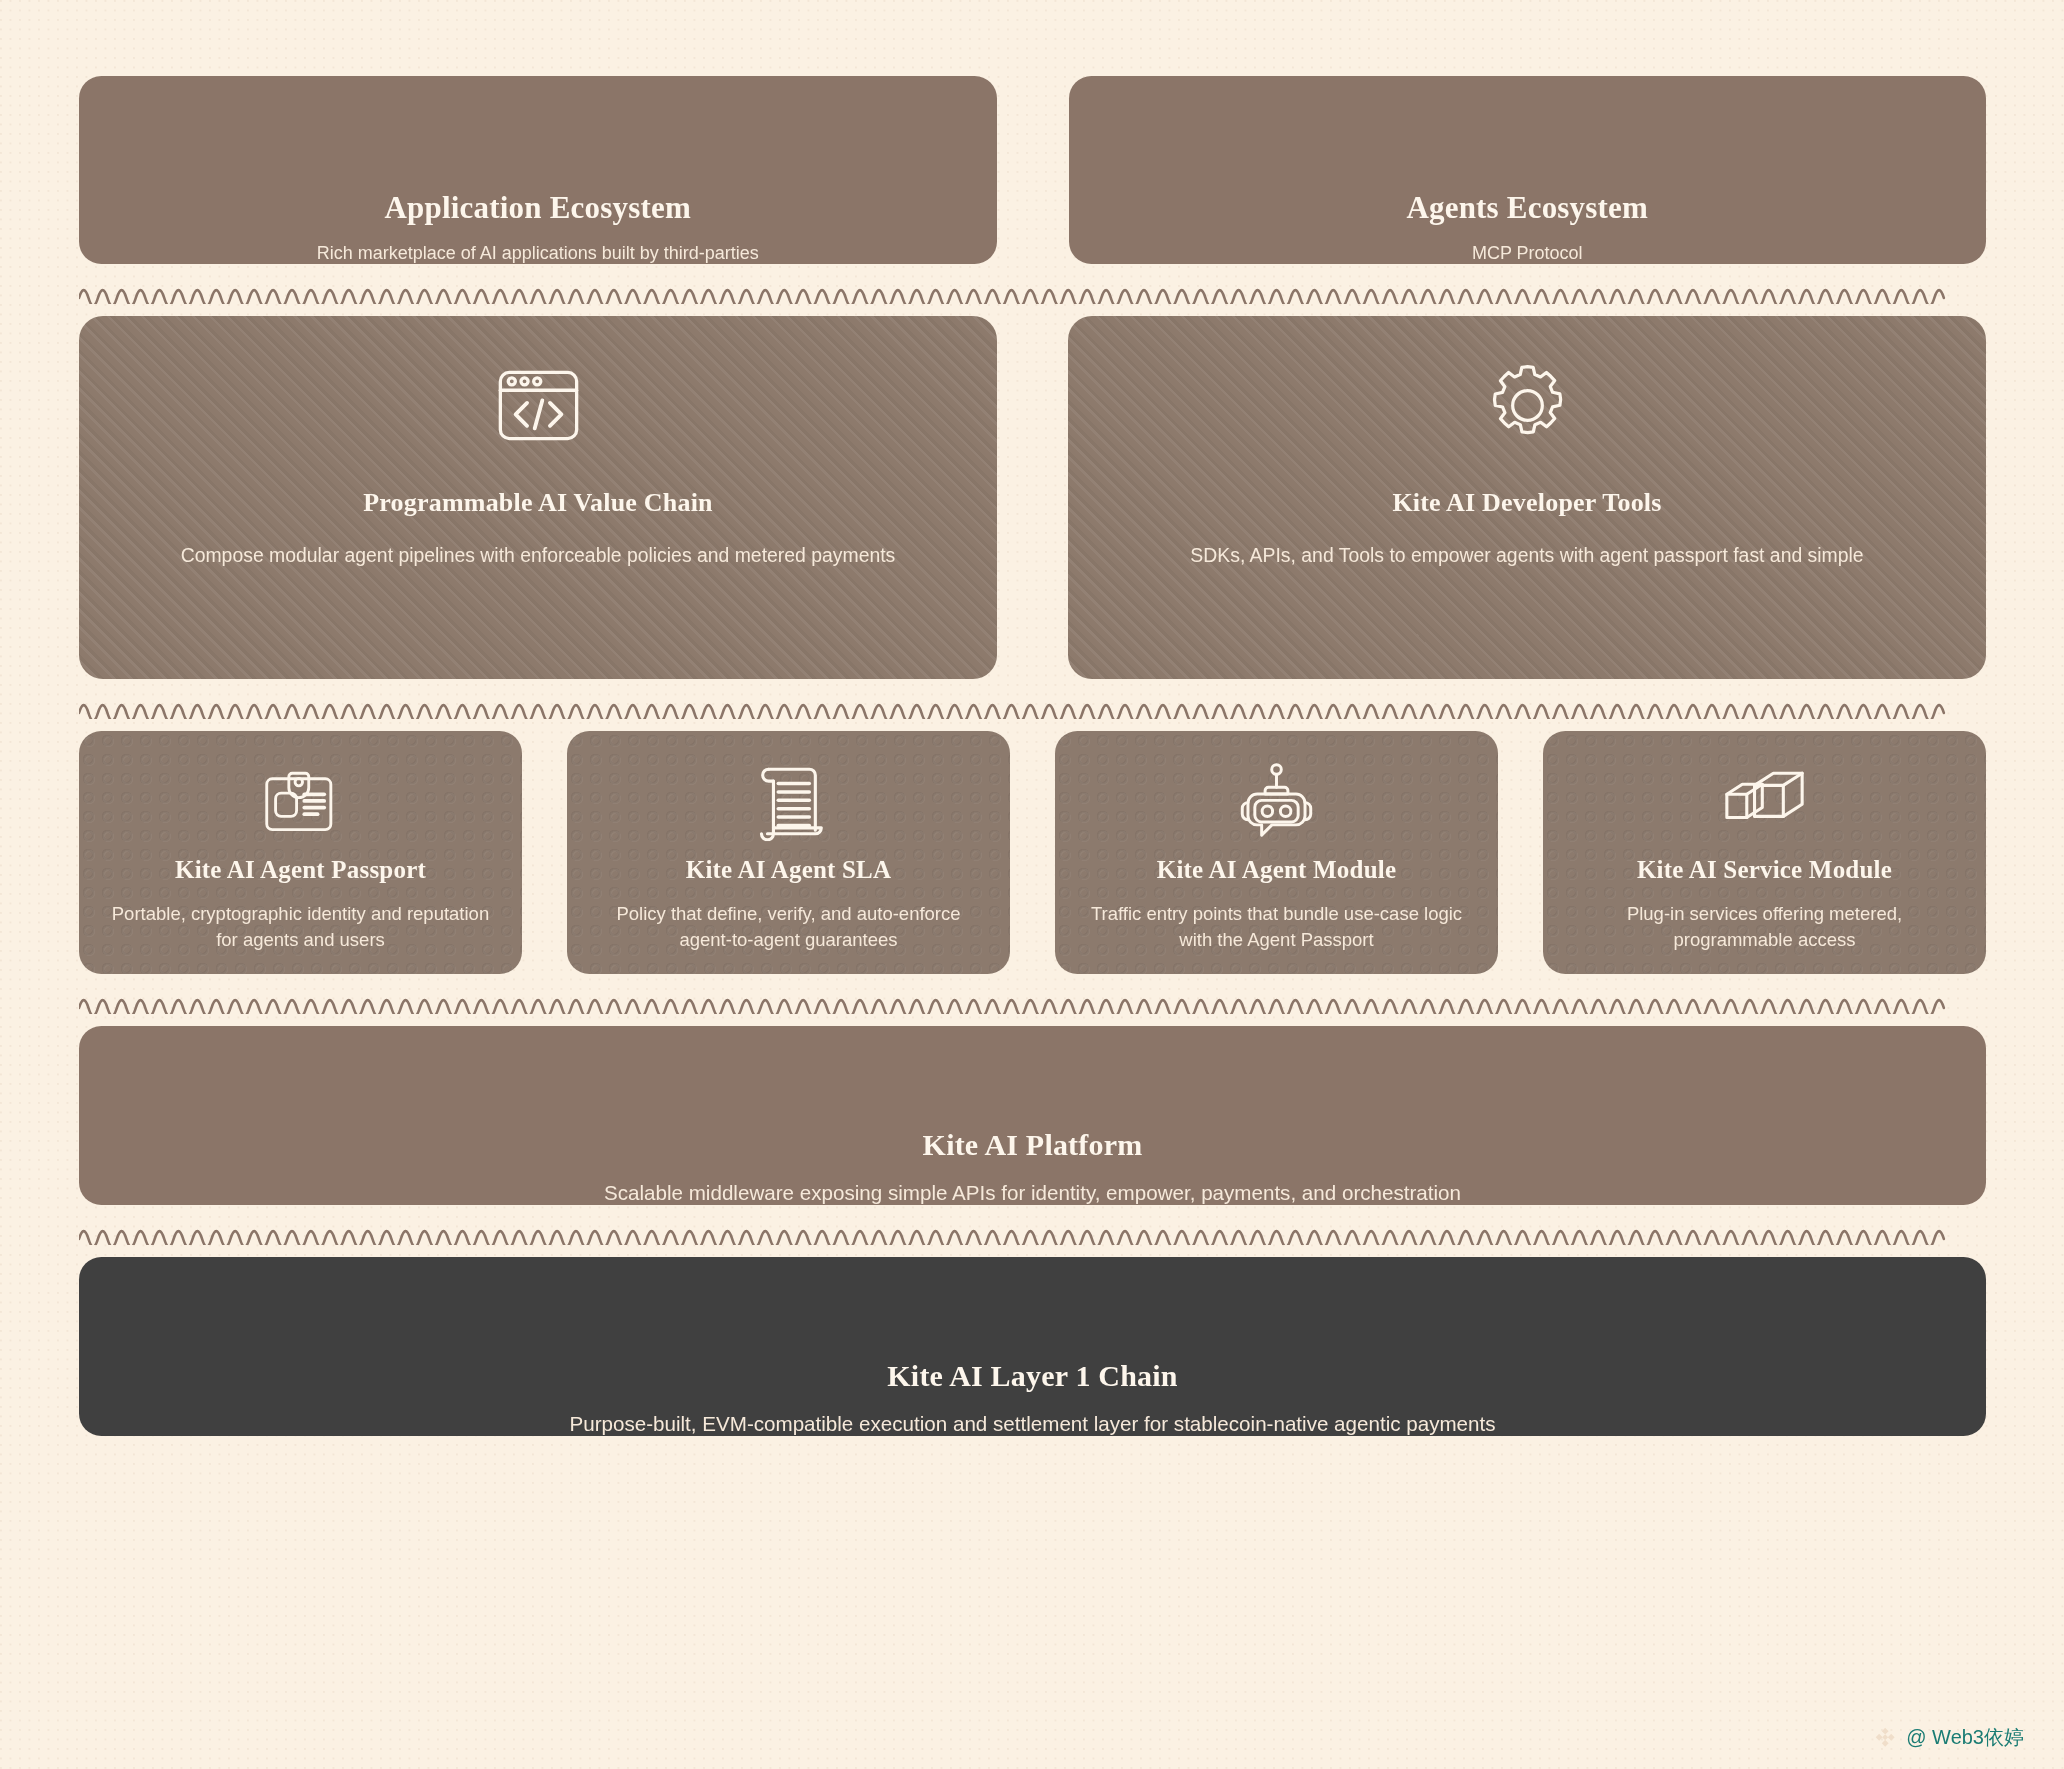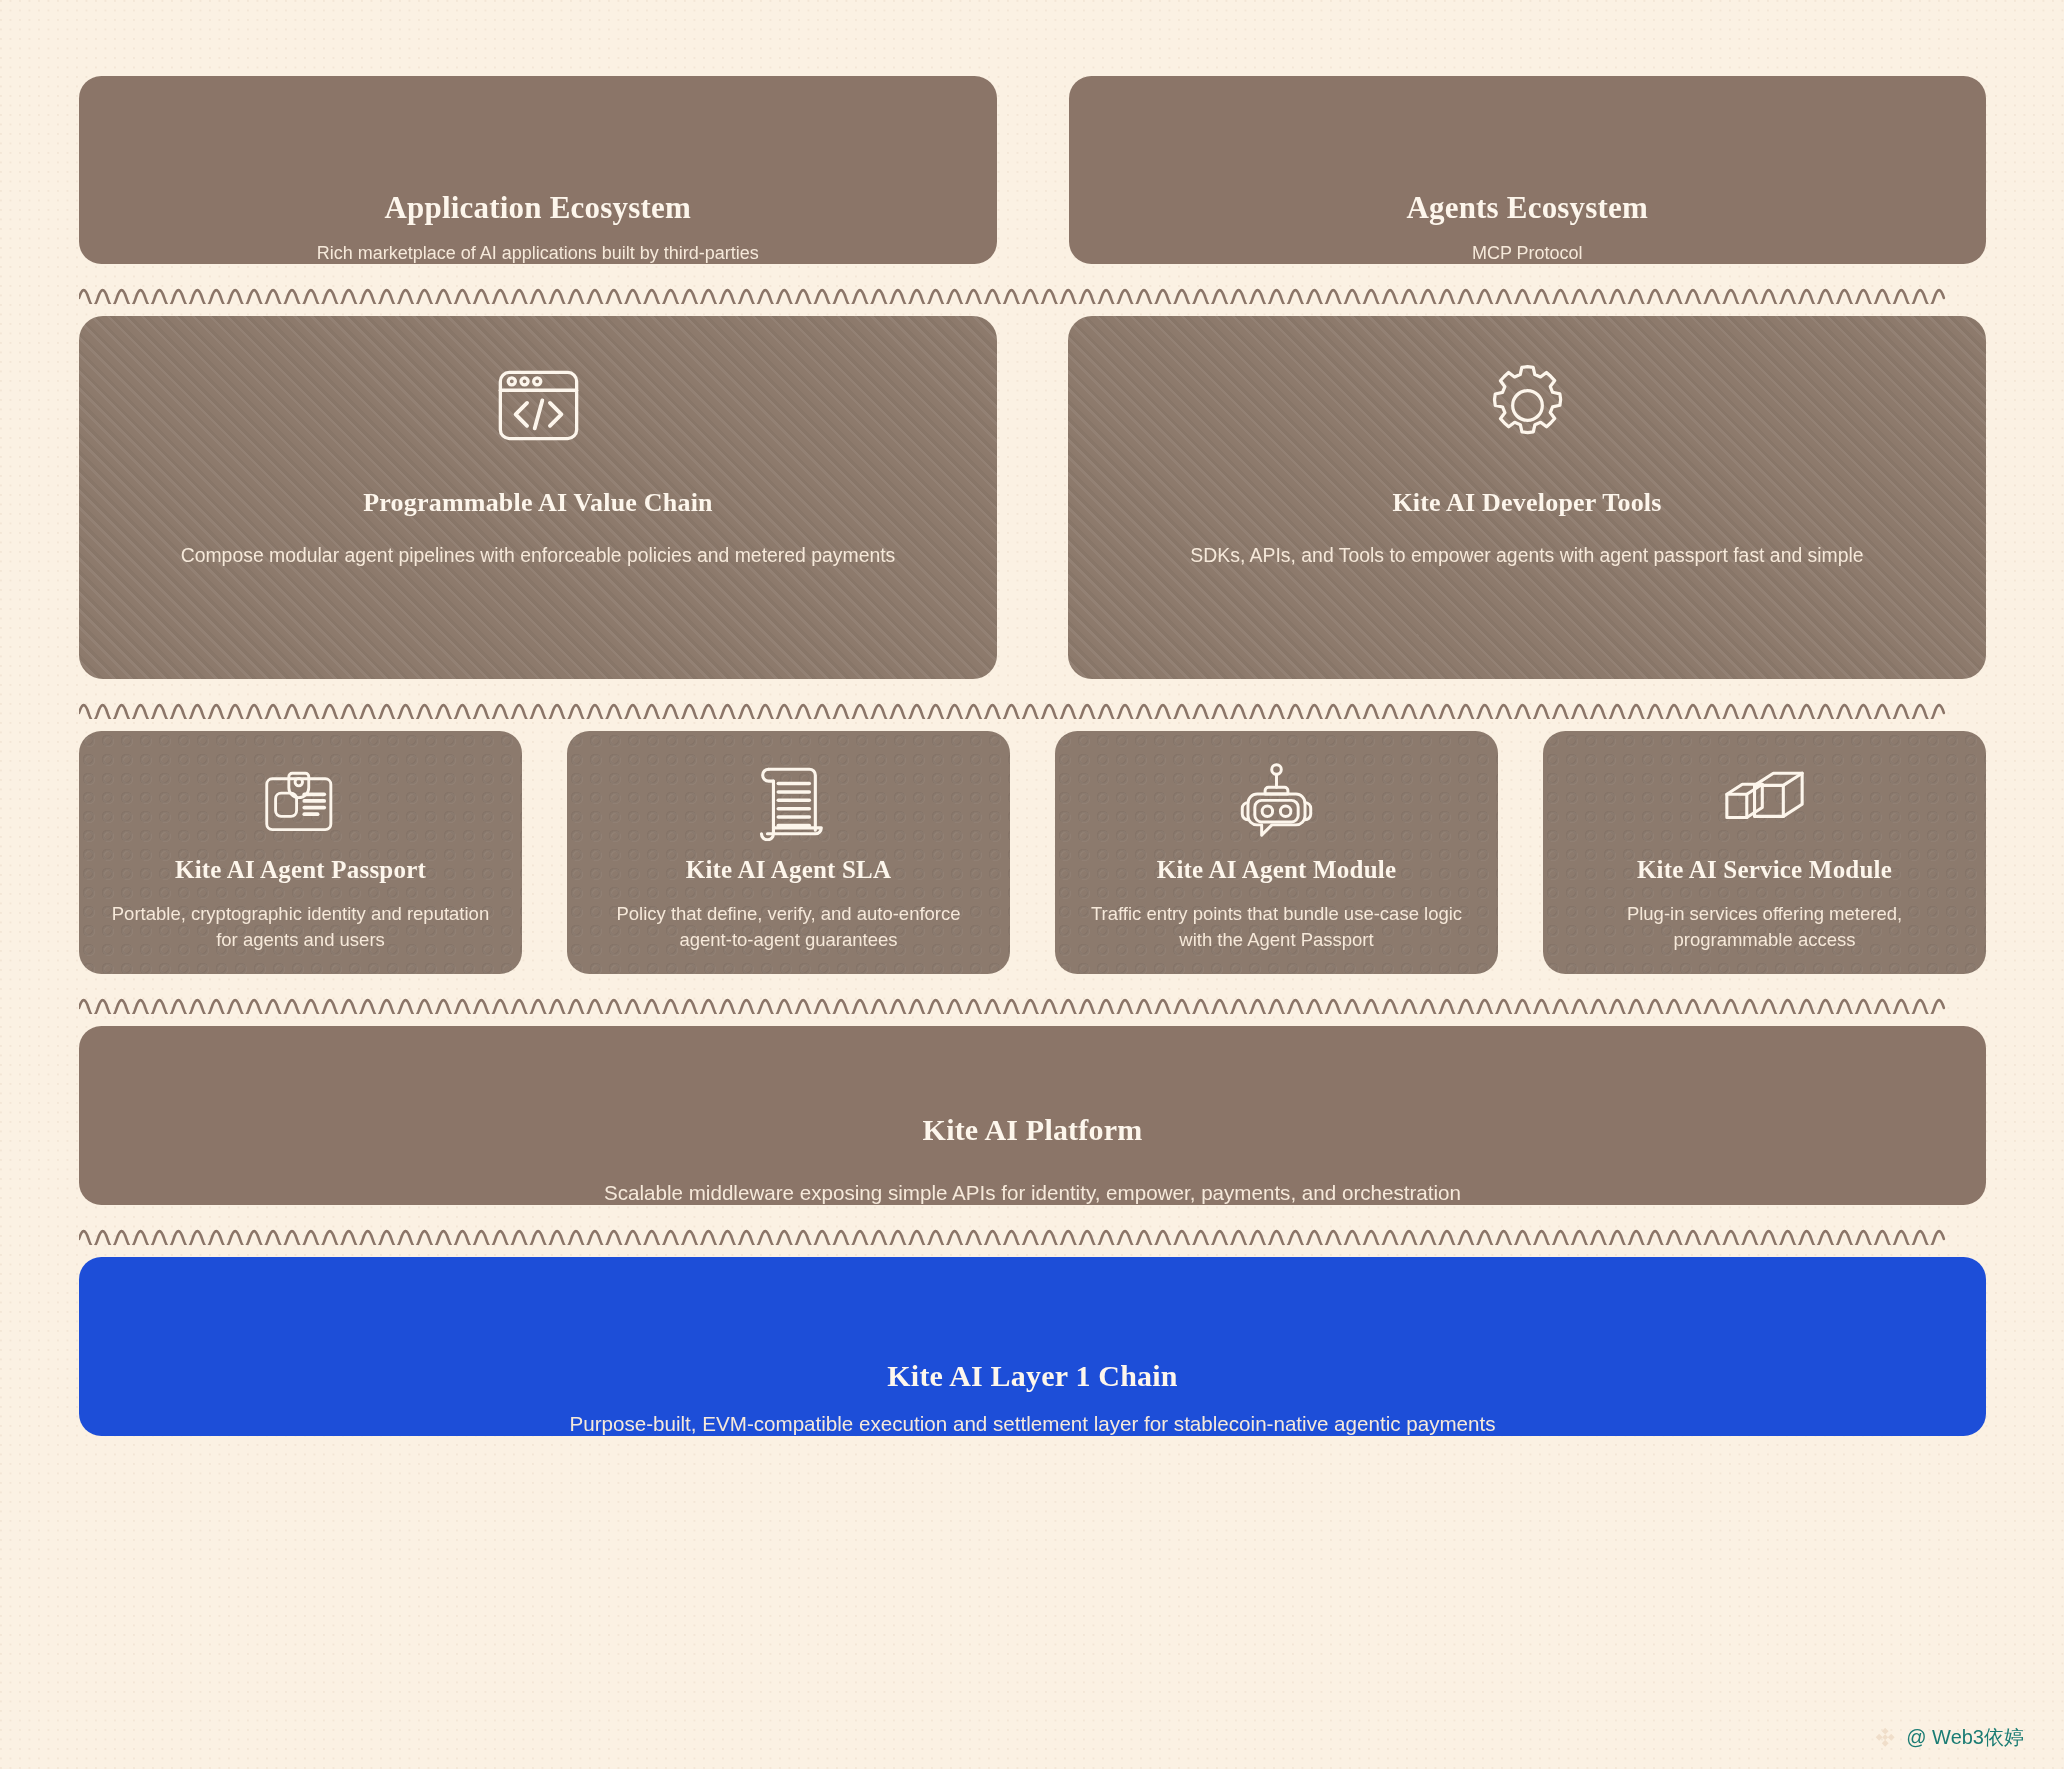--- a/index.html
+++ b/index.html
@@ -129,25 +129,25 @@
     background-size: 19px 19px;
     background-position: 0 0, 0.9px 0.9px;
   }
   .row-mod .icon-box { height: 84px; display:flex; align-items:center; justify-content:center; }
   .row-mod .card-title { font-size: 25px; margin-top: 12px; }
   .row-mod .card-sub   { font-size: 18.5px; line-height: 1.42; margin-top: 17px; max-width: 94%; }
 
   
   .row-bar { height: 179px; display: flex; }
   .row-bar .card { flex: 1 1 0; border-radius: 22.4px; background-color: #8b7568; }
-  .row-bar .card-title { font-size: 30px; margin-bottom: 34px; }
+  .row-bar .card-title { font-size: 30px; margin-bottom: 19px; }
   .row-bar .card-sub   { font-size: 20.6px; }
 
   .row-chain { height: 179px; display: flex; }
-  .row-chain .card { flex: 1 1 0; border-radius: 22.4px; background-color: #1d4ed8; }
+  .row-chain .card { flex: 1 1 0; border-radius: 22.4px; background-color: #404040; }
   .row-chain .card-title { font-size: 30px; margin-bottom: 19px; }
   .row-chain .card-sub   { font-size: 20.6px; }
 
   
   .watermark {
     position: absolute;
     right: 41px;
     bottom: 19px;
     display: flex;
     align-items: center;

